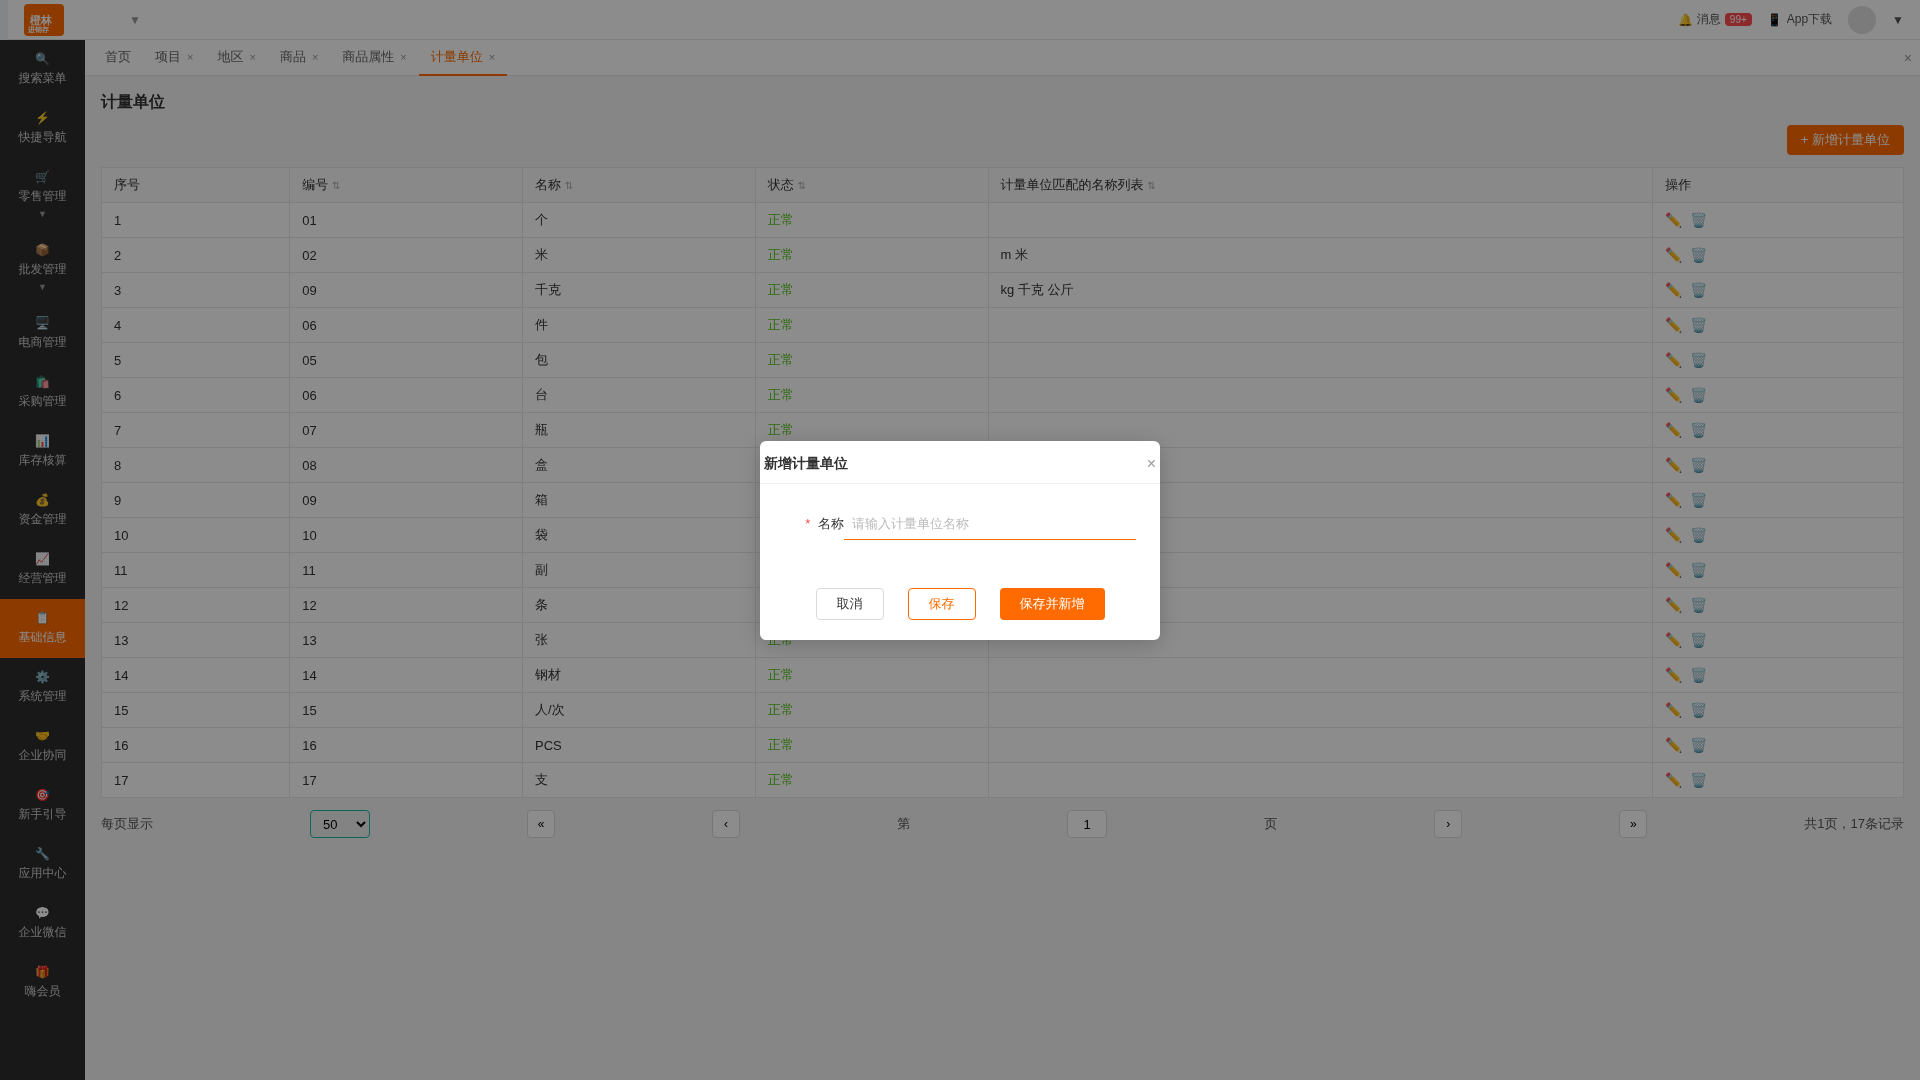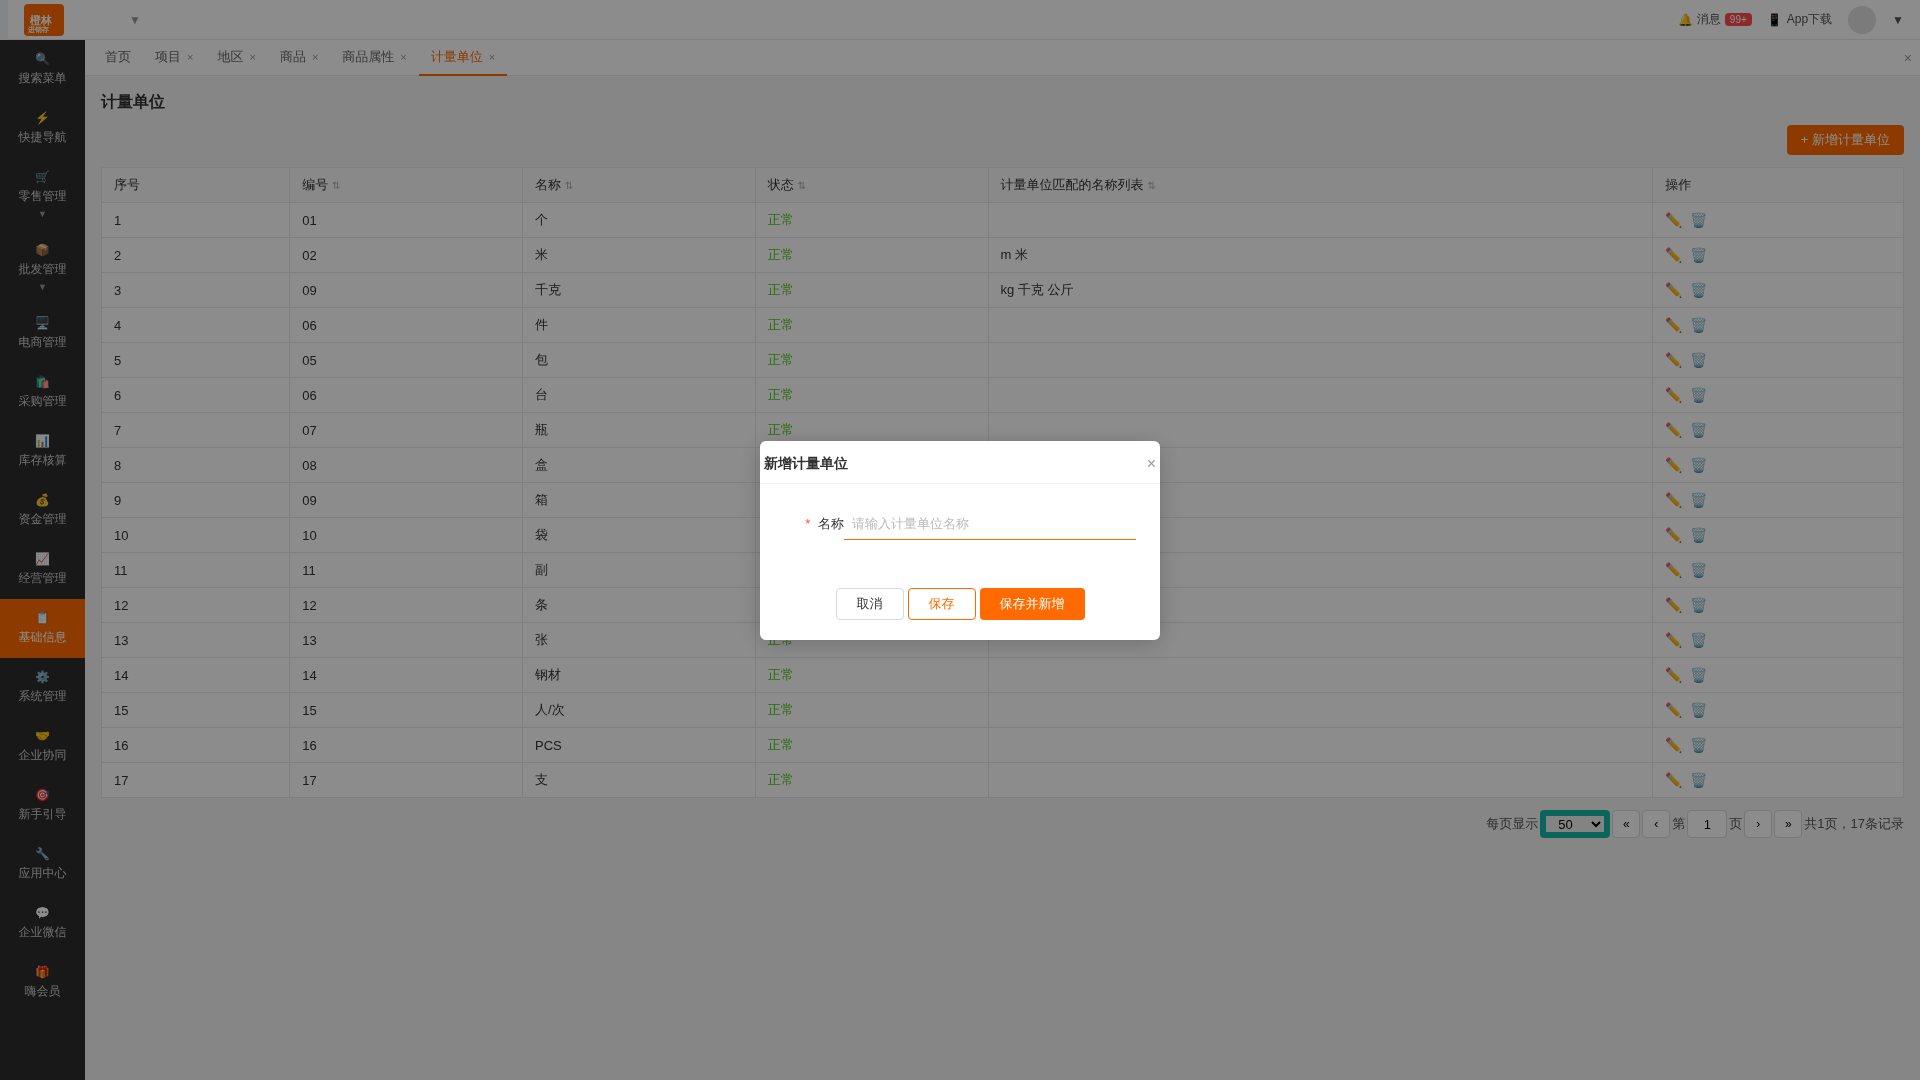--- a/index.html
+++ b/index.html
@@ -206,21 +206,21 @@
       cursor: pointer;
       font-size: 14px;
       color: #1890ff;
     }
     .icon-delete { color: #999; }
 
     
     .pagination {
       display: flex;
       align-items: center;
-      justify-content: flex-end;
+      justify-content: space-between;
       padding: 12px 0;
       gap: 2px;
       font-size: 13px;
       color: #555;
     }
     .page-btn {
       width: 28px;
       height: 28px;
       border: 1px solid #d9d9d9;
       background: #fff;
@@ -234,21 +234,21 @@
     .page-input {
       width: 40px;
       height: 28px;
       border: 1px solid #d9d9d9;
       border-radius: 4px;
       text-align: center;
       font-size: 13px;
     }
     .page-select {
       height: 28px;
-      border: 6px solid #14b8a6;
+      border: 1px solid #14b8a6;
       border-radius: 4px;
       padding: 0 8px;
       font-size: 13px;
     }
 
     
     .overlay {
       position: fixed;
       inset: 0;
       background: rgba(0,0,0,0.45);
@@ -312,21 +312,21 @@
       padding: 0 8px;
       color: #333;
     }
     .form-input.focused {
       border-bottom: 1px solid #ff6b00;
     }
     .form-input::placeholder { color: #bbb; }
     .modal-footer {
       display: flex;
       justify-content: center;
-      gap: 4px;
+      gap: 24px;
       padding: 12px 24px 20px;
     }
     .btn-cancel {
       padding: 6px 20px;
       border: 1px solid #d9d9d9;
       background: #fff;
       color: #333;
       border-radius: 4px;
       cursor: pointer;
       font-size: 13px;

